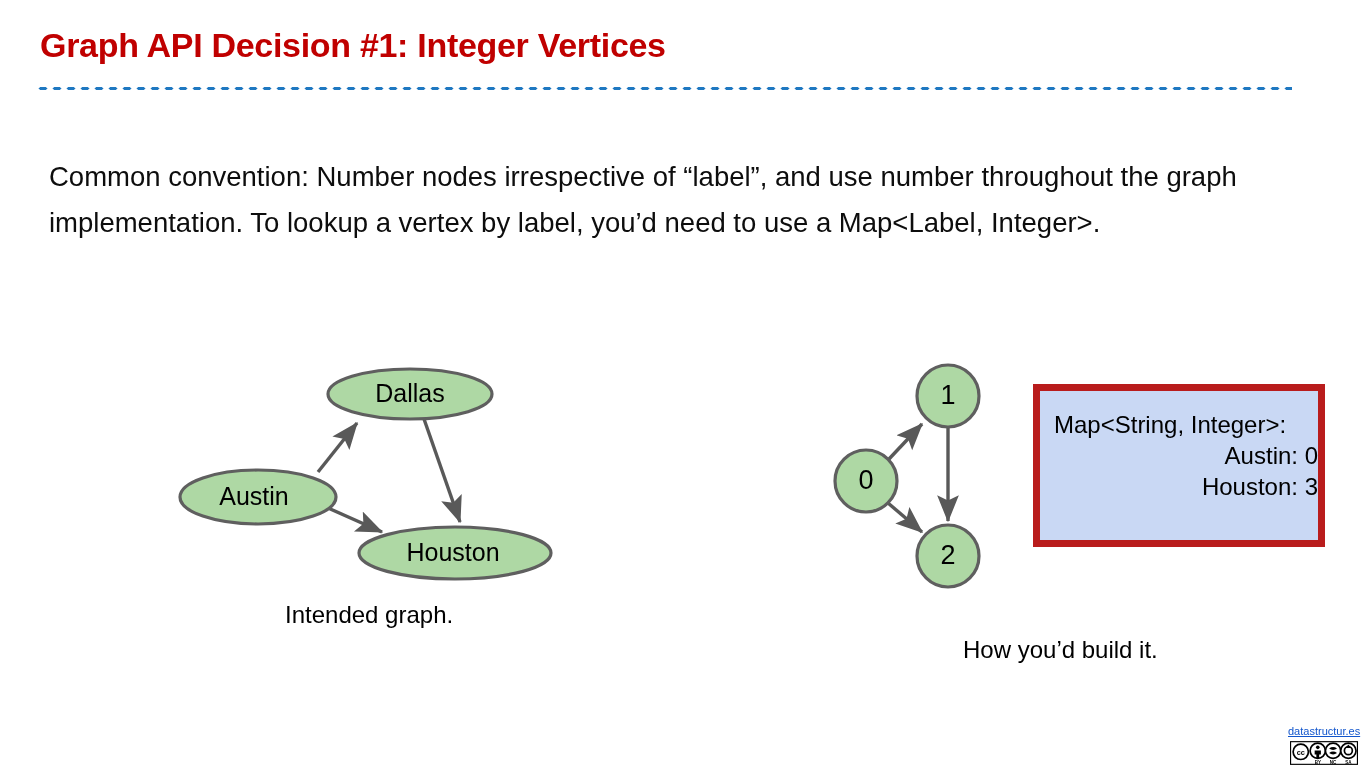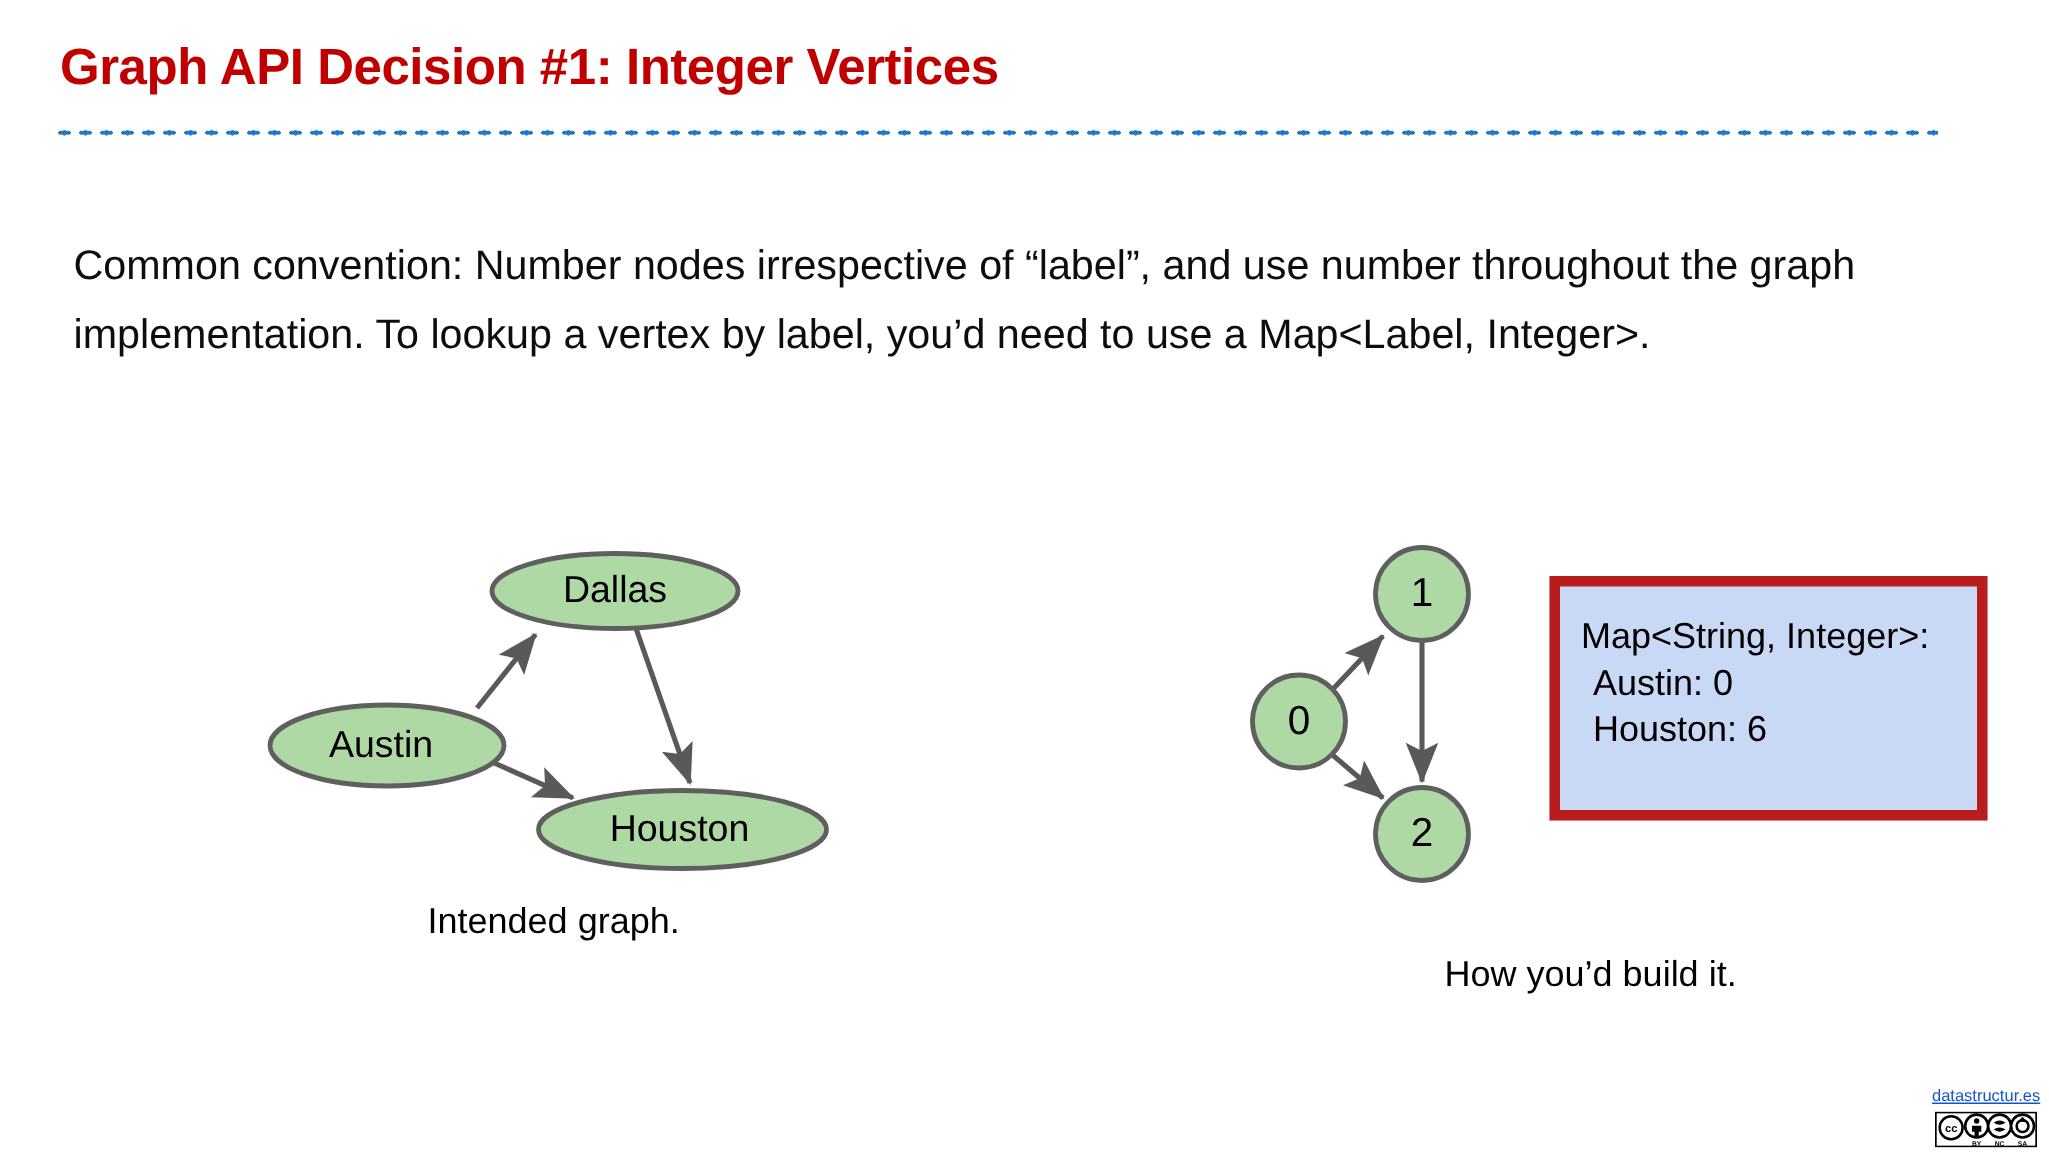--- a/index.html
+++ b/index.html
@@ -99,21 +99,21 @@
     border: 7px solid #b91c1c;
     box-sizing: border-box;
     padding: 18px 0 0 14px;
   }
   #map-box .map-line {
     font-size: 24px;
     color: #000000;
     line-height: 31px;
     white-space: nowrap;
   }
-  #map-box .map-line.indent { padding-left: 8px; }
+  #map-box .map-line.indent { padding-left: 8px; text-align: right; }
 
   
   #footer-link {
     position: absolute;
     left: 1288px;
     top: 725px;
     font-size: 11px;
     color: #1155cc;
     text-decoration: underline;
     white-space: nowrap;
@@ -190,21 +190,21 @@
     </g>
   </svg>
 
   <div class="caption" id="caption-right">How you’d build it.</div>
 
   <div class="caption" id="caption-left">Intended graph.</div>
 
   <div id="map-box">
     <div class="map-line">Map&lt;String, Integer&gt;:</div>
     <div class="map-line indent">Austin: 0</div>
-    <div class="map-line indent">Houston: 6</div>
+    <div class="map-line indent">Houston: 3</div>
   </div>
 
   <a id="footer-link" href="#">datastructur.es</a>
 
   <svg id="cc-badge" viewBox="0 0 120 42">
     <rect x="0" y="0" width="120" height="42" fill="#ffffff"></rect>
     <rect x="1" y="1" width="118" height="40" fill="#ffffff" stroke="#000000" stroke-width="2"></rect>
 
     <circle cx="19" cy="19" r="13.5" fill="#ffffff" stroke="#000000" stroke-width="3"></circle>
     <text x="19" y="24.5" font-family="'Liberation Sans',sans-serif" font-size="13" font-weight="bold" text-anchor="middle" fill="#000000">cc</text>

